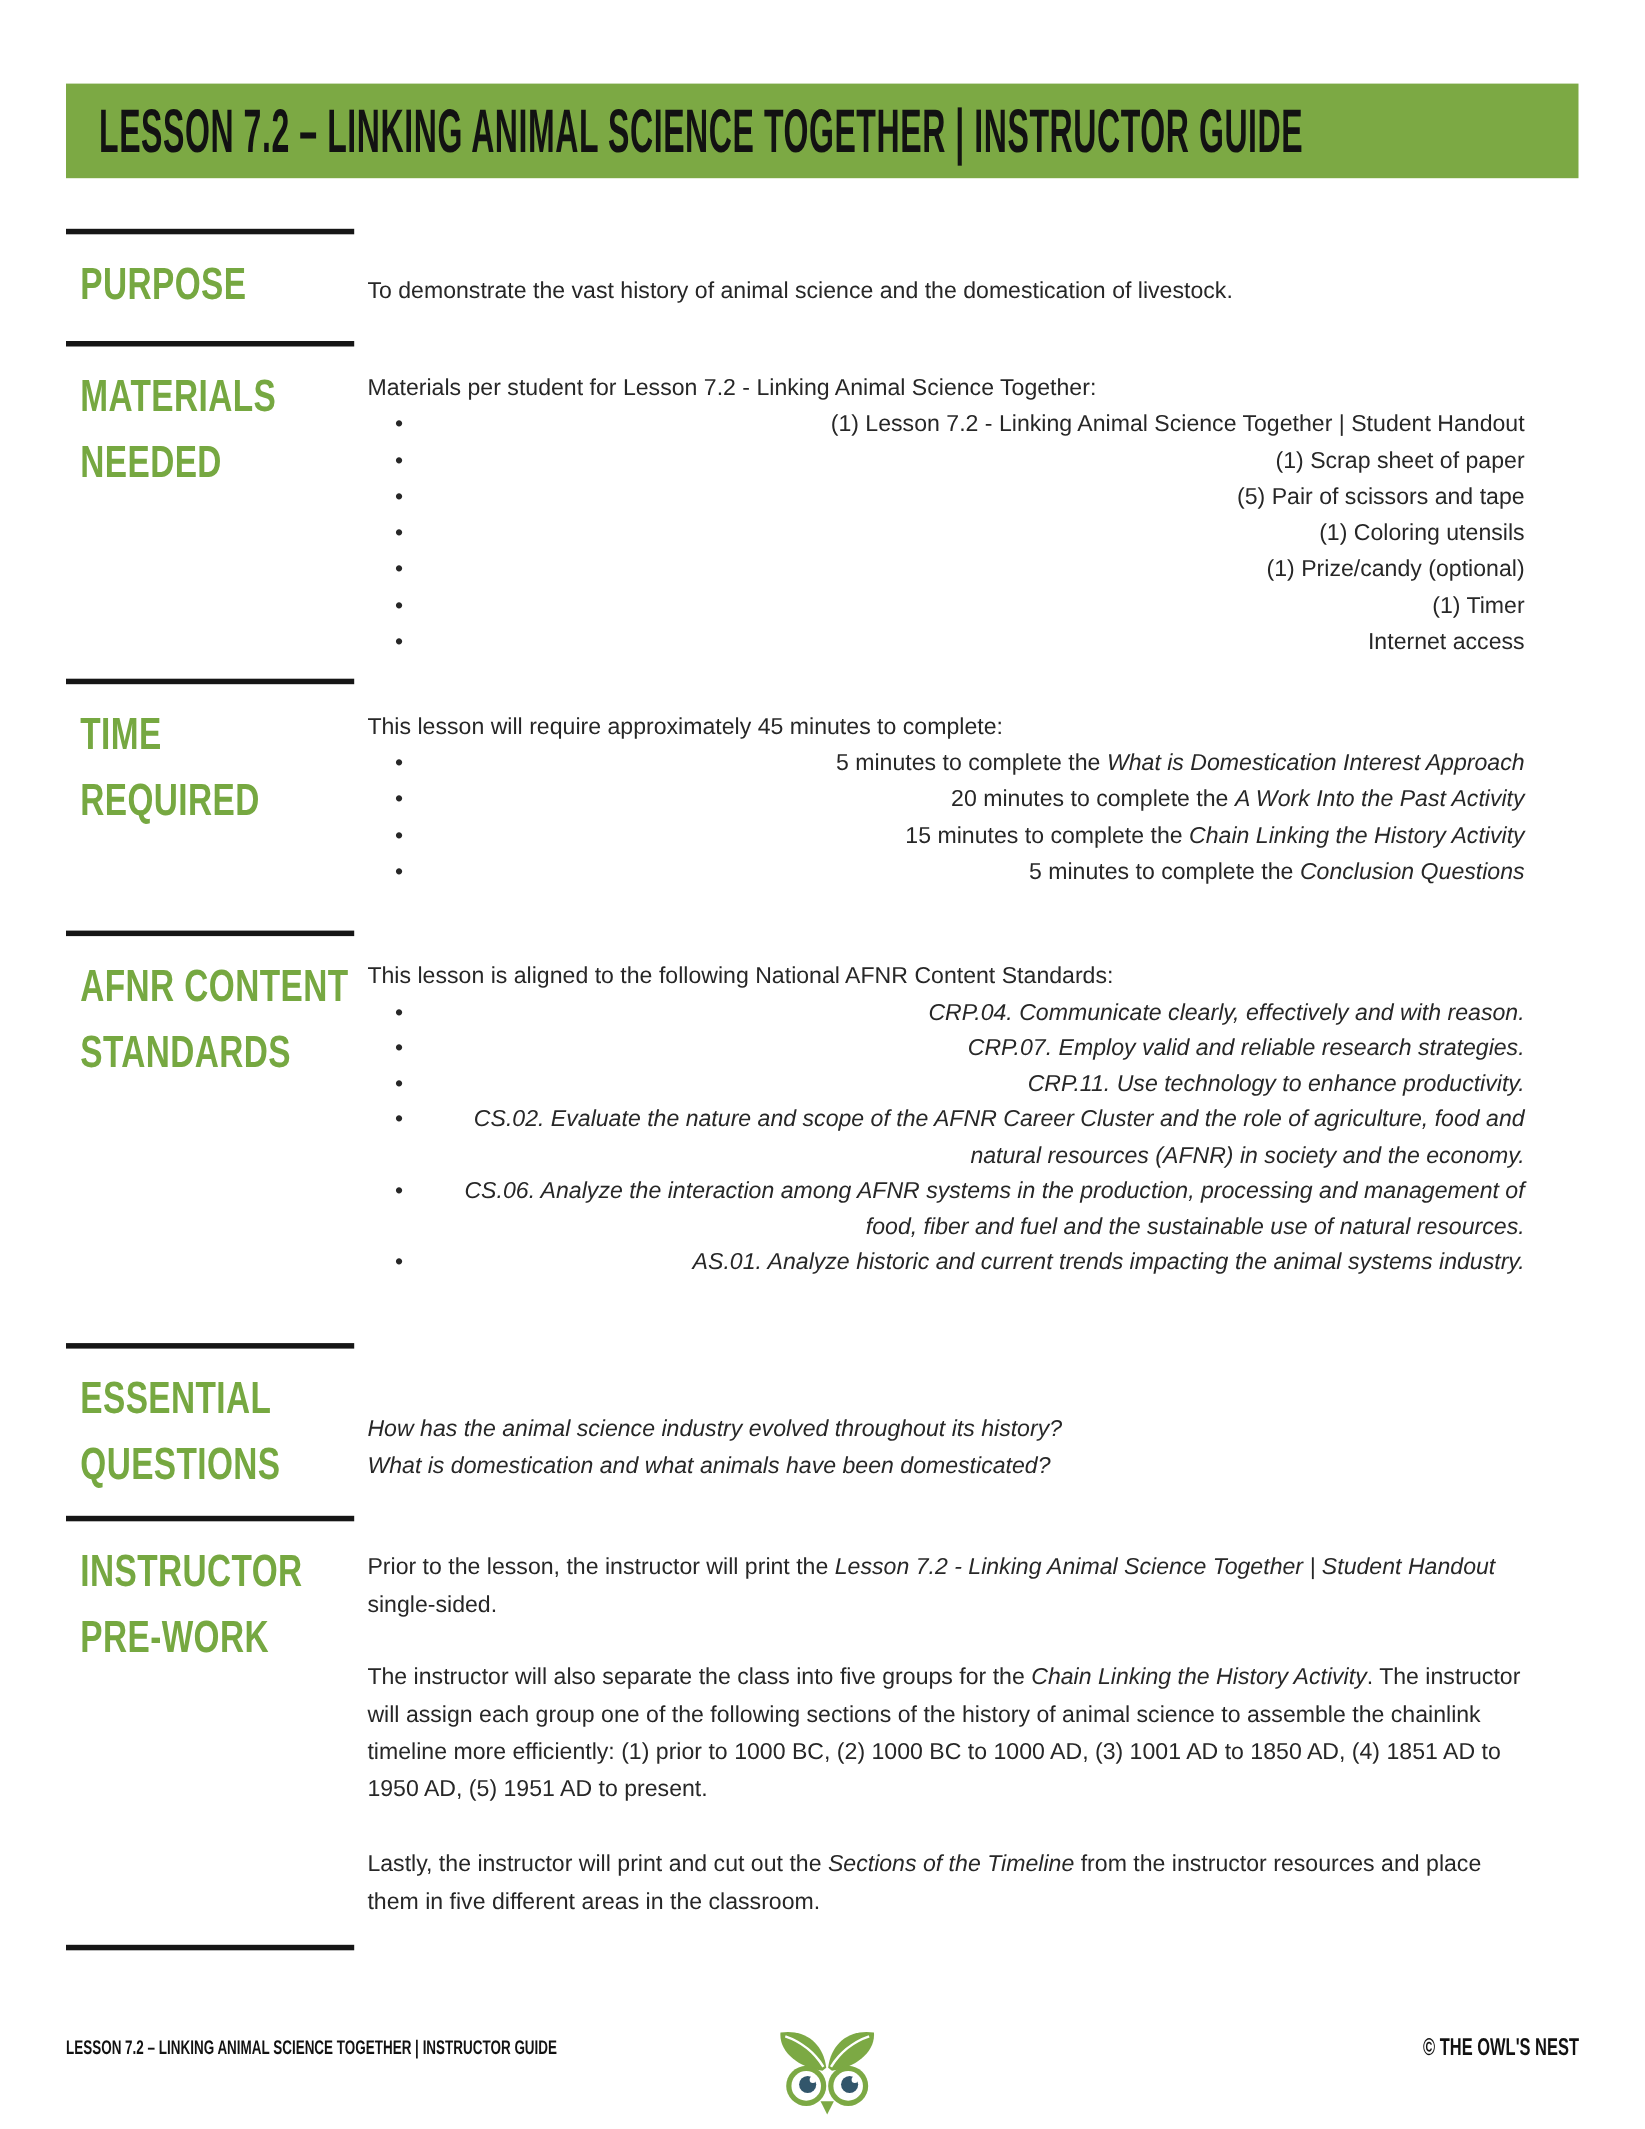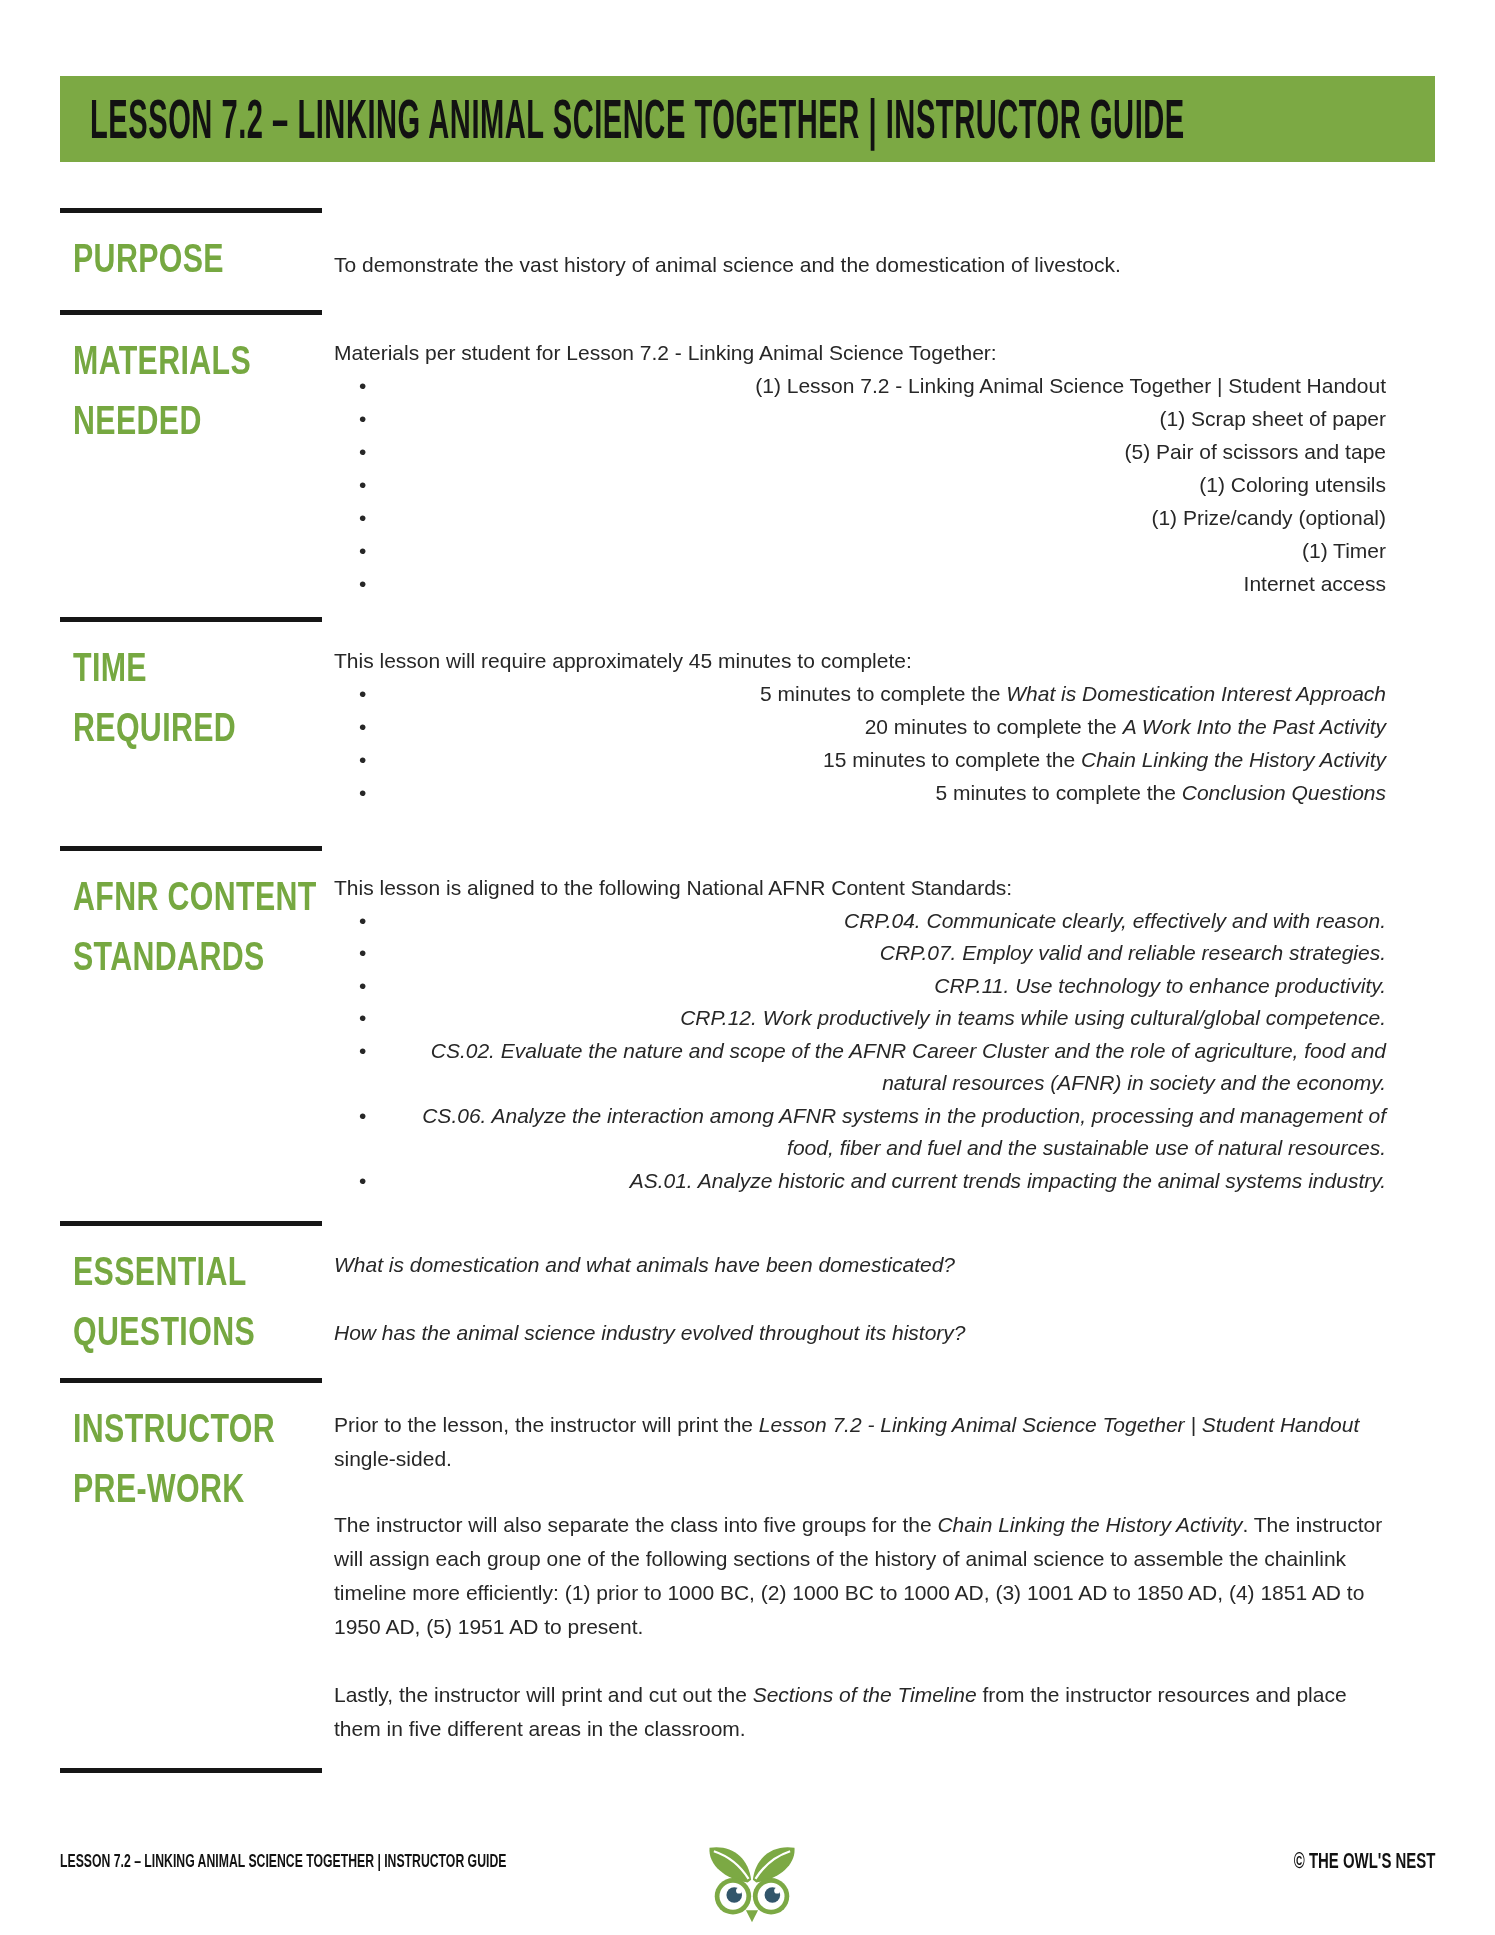--- a/index.html
+++ b/index.html
@@ -89,35 +89,34 @@
   <div class="sec-label" style="top:866px">
     <span class="ln">AFNR CONTENT</span>
     <span class="ln">STANDARDS</span>
   </div>
   <div class="body-block lh325" style="top:872px">
     <p>This lesson is aligned to the following National AFNR Content Standards:</p>
     <ul>
       <li><i>CRP.04. Communicate clearly, effectively and with reason.</i></li>
       <li><i>CRP.07. Employ valid and reliable research strategies.</i></li>
       <li><i>CRP.11. Use technology to enhance productivity.</i></li>
-      <li><i>CRP.12. Work productively in teams while using cultural/global competence.</i></li>
       <li><i>CS.02. Evaluate the nature and scope of the AFNR Career Cluster and the role of agriculture, food and natural resources (AFNR) in society and the economy.</i></li>
       <li><i>CS.06. Analyze the interaction among AFNR systems in the production, processing and management of food, fiber and fuel and the sustainable use of natural resources.</i></li>
       <li><i>AS.01. Analyze historic and current trends impacting the animal systems industry.</i></li>
     </ul>
   </div>
 
   <div class="rule" style="top:1221px"></div>
   <div class="sec-label" style="top:1241px">
     <span class="ln">ESSENTIAL</span>
     <span class="ln">QUESTIONS</span>
   </div>
   <div class="body-block lh34" style="top:1248px">
+    <p class="italic-q gap34"><i>How has the animal science industry evolved throughout its history?</i></p>
     <p class="italic-q"><i>What is domestication and what animals have been domesticated?</i></p>
-    <p class="italic-q gap34"><i>How has the animal science industry evolved throughout its history?</i></p>
   </div>
 
   <div class="rule" style="top:1378px"></div>
   <div class="sec-label" style="top:1398px">
     <span class="ln">INSTRUCTOR</span>
     <span class="ln">PRE-WORK</span>
   </div>
   <div class="body-block lh34" style="top:1408px">
     <p>Prior to the lesson, the instructor will print the <i>Lesson 7.2 - Linking Animal Science Together | Student Handout</i> single-sided.</p>
     <p class="gap32">The instructor will also separate the class into five groups for the <i>Chain Linking the History Activity</i>. The instructor will assign each group one of the following sections of the history of animal science to assemble the chainlink timeline more efficiently: (1) prior to 1000 BC, (2) 1000 BC to 1000 AD, (3) 1001 AD to 1850 AD, (4) 1851 AD to 1950 AD, (5) 1951 AD to present.</p>

